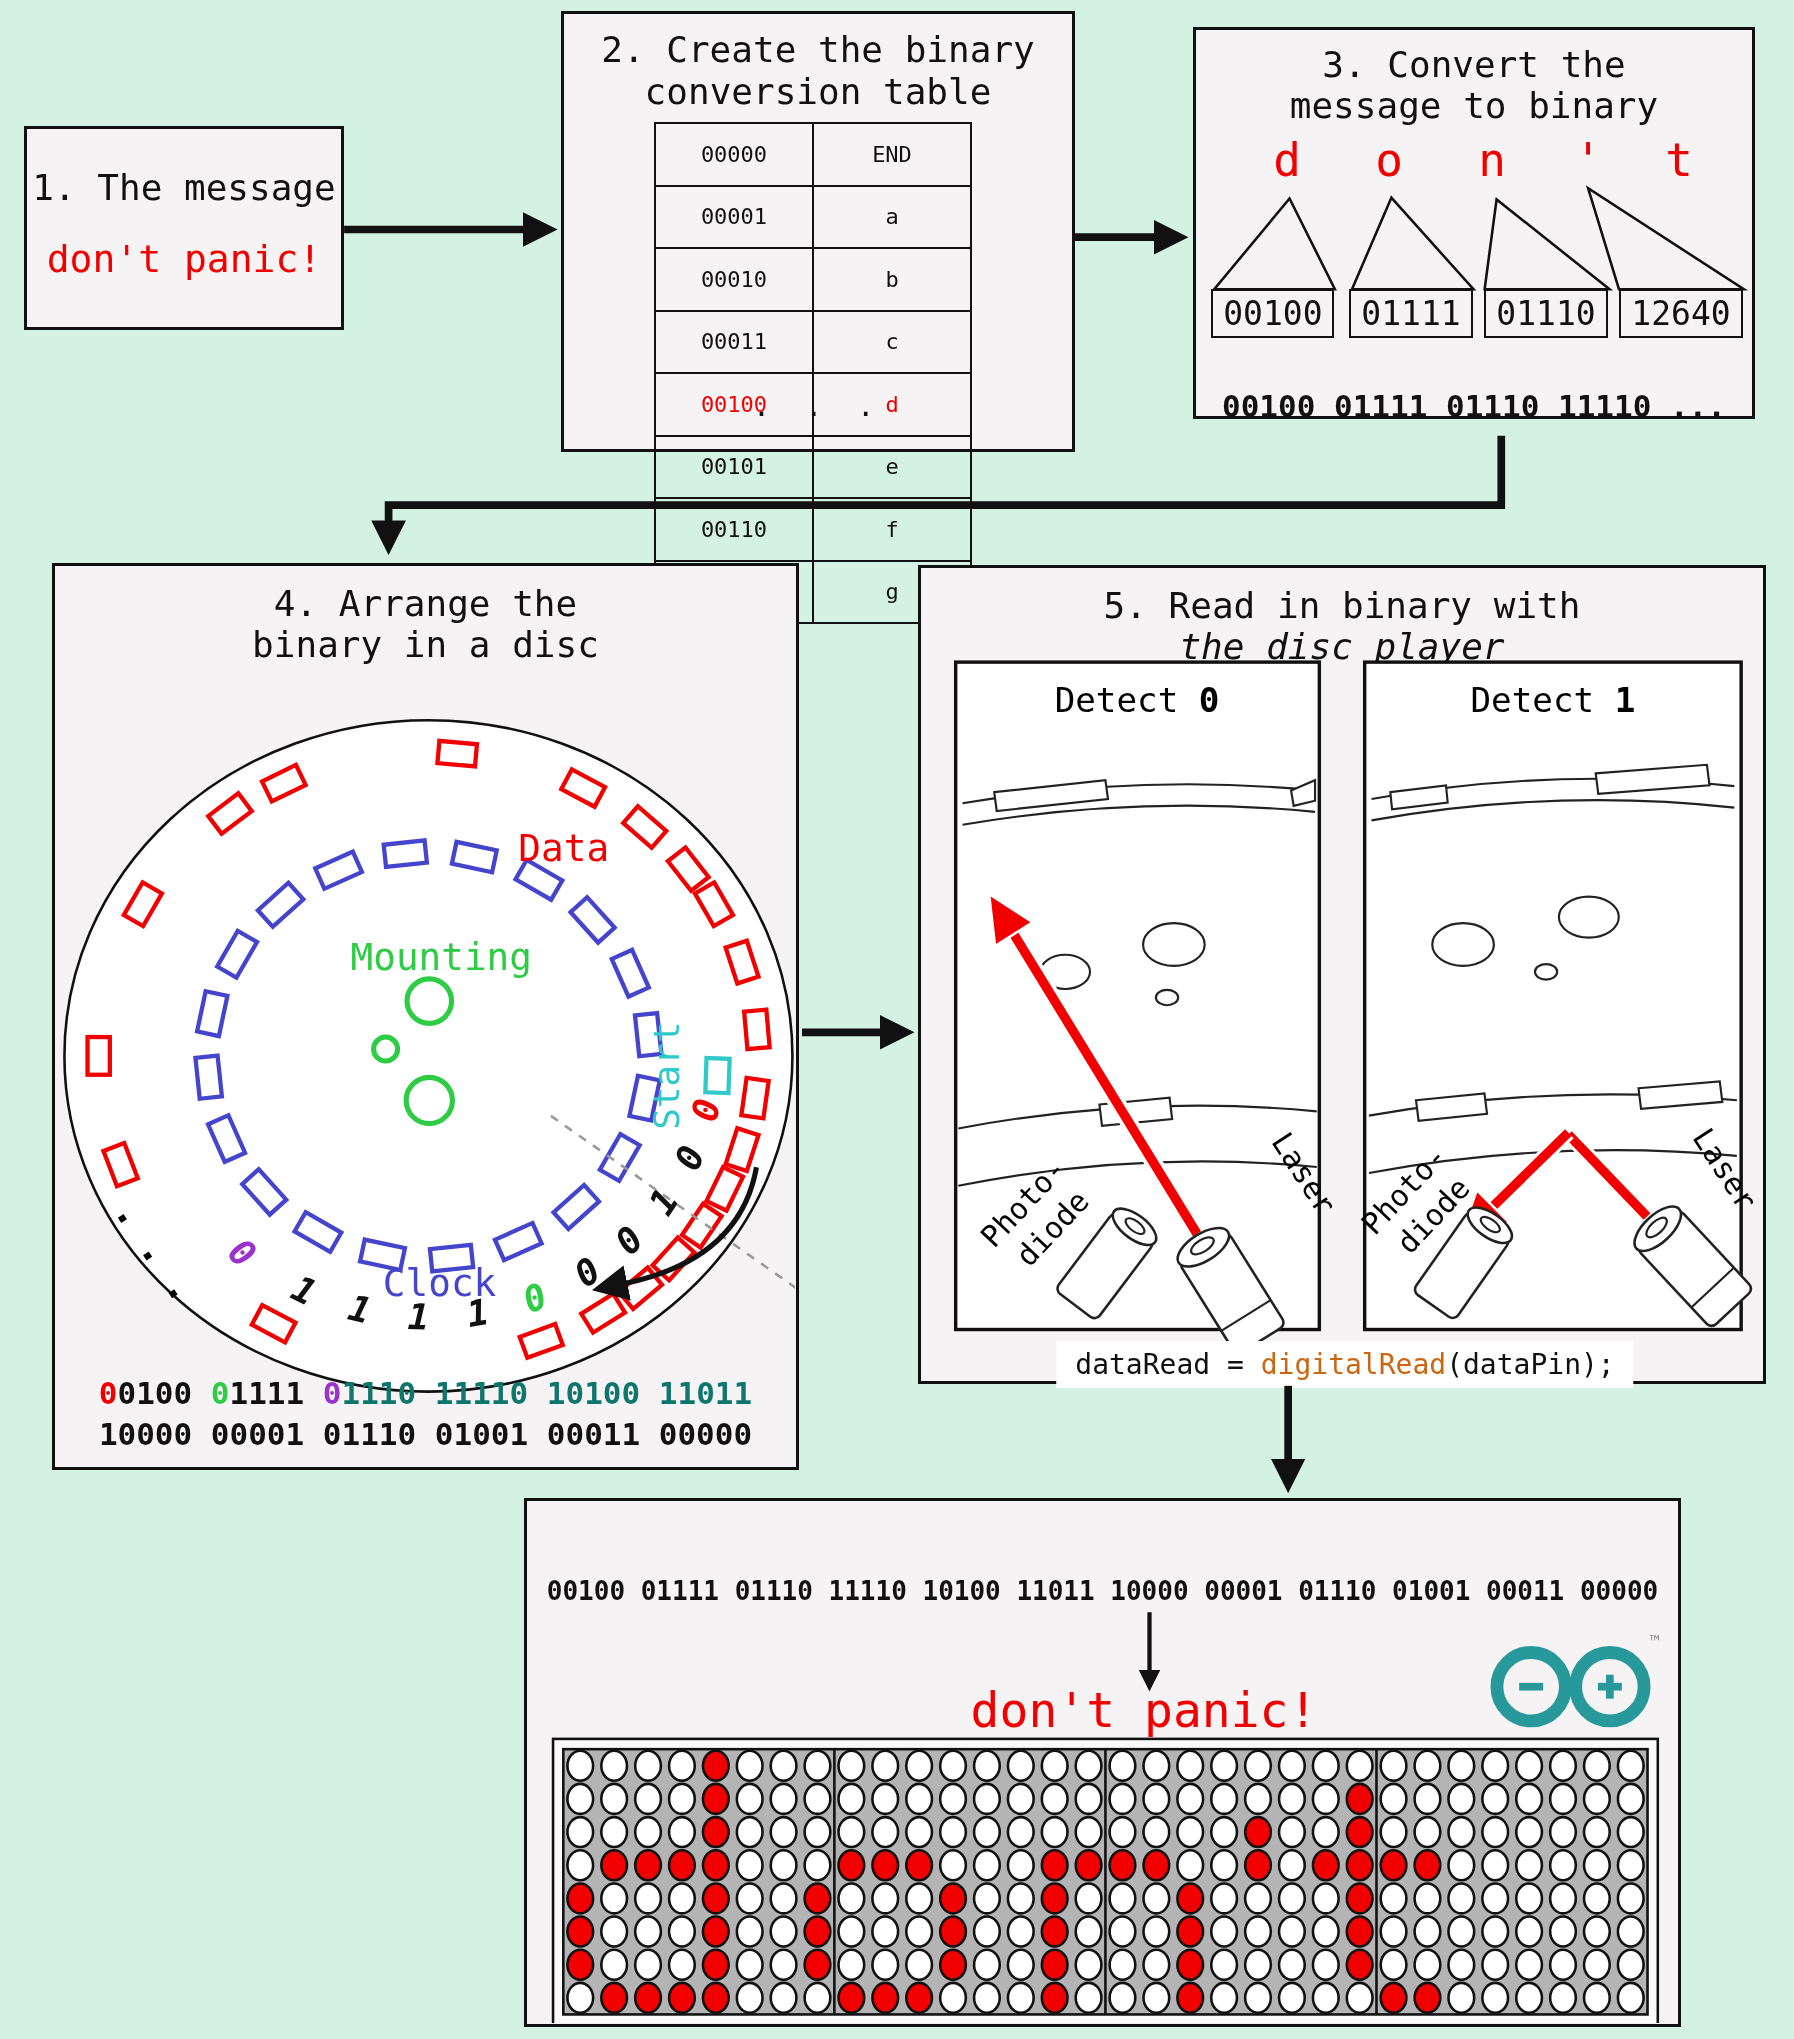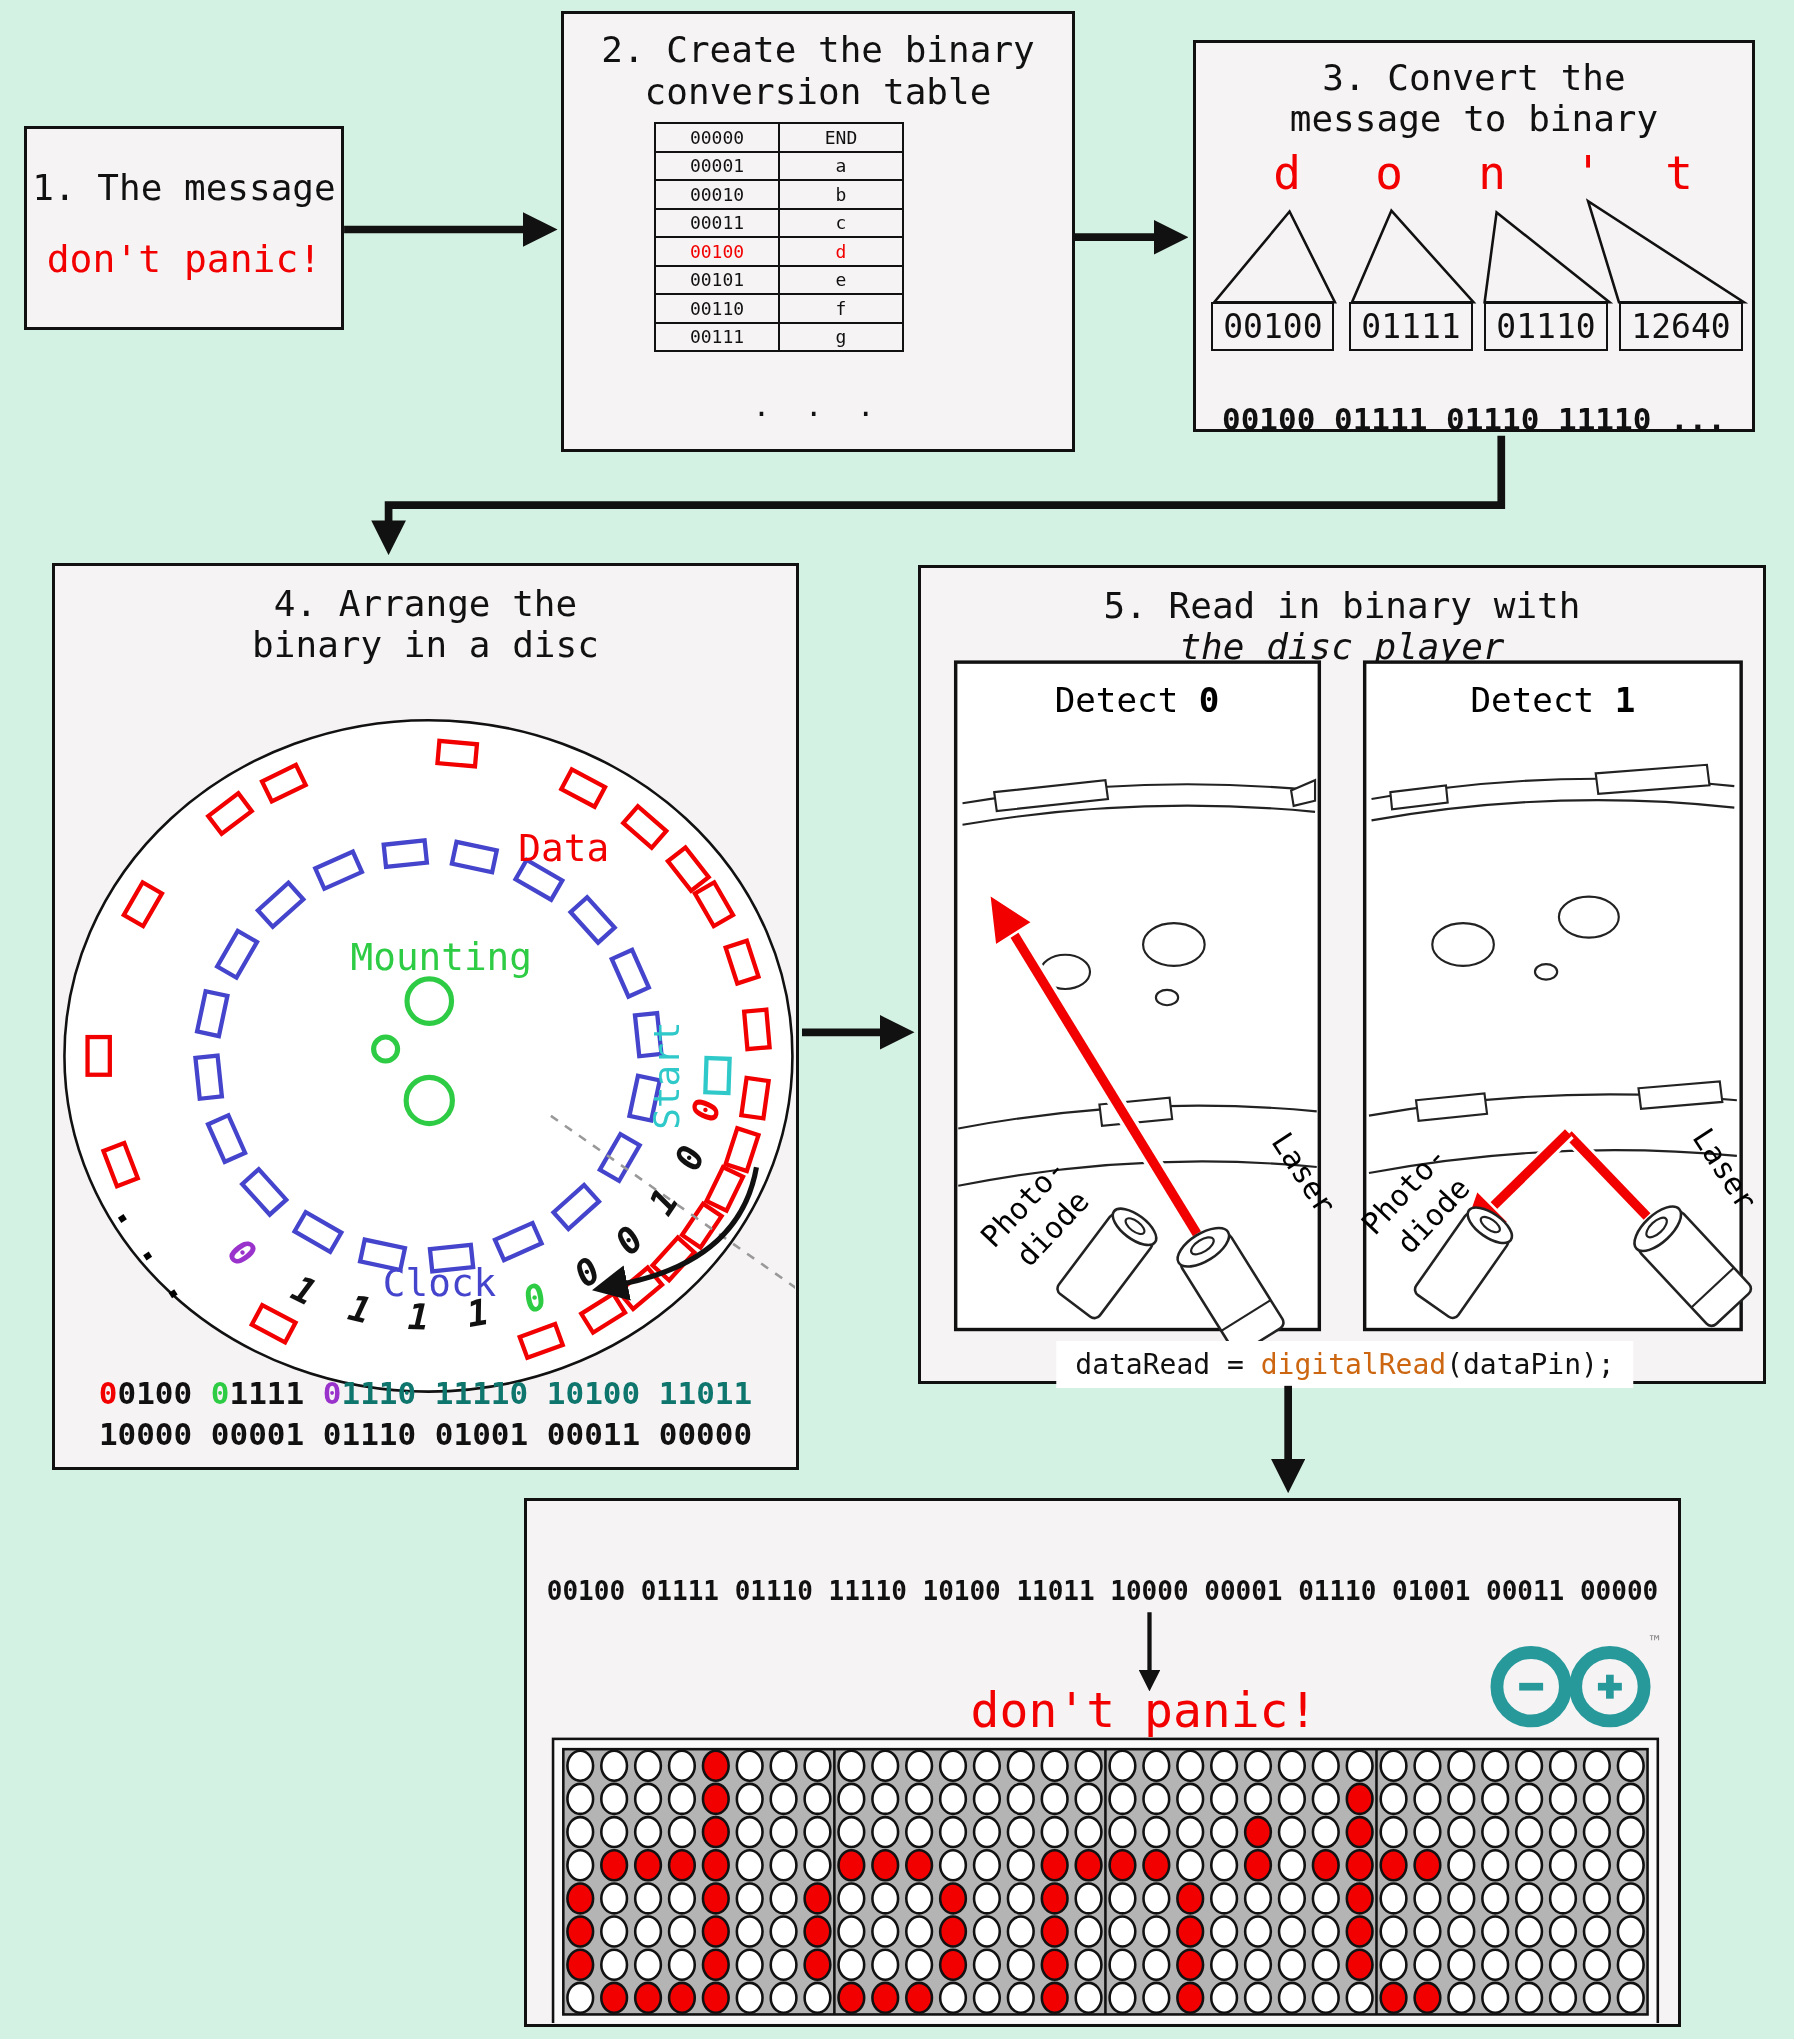--- a/index.html
+++ b/index.html
@@ -10,21 +10,21 @@
   }
   html,body{margin:0;padding:0;}
   body{background:var(--bg);font-family:var(--mono);color:var(--ink);}
   .stage{position:relative;width:1794px;height:2039px;background:var(--bg);overflow:hidden;}
   .panel{position:absolute;background:var(--panel);border:3.4px solid var(--ink);box-sizing:border-box;}
   .ptitle{position:absolute;left:0;right:0;text-align:center;font-size:36px;line-height:41px;white-space:pre;}
   
   #panel1 .msg{position:absolute;left:0;right:0;top:108px;text-align:center;font-size:38px;color:var(--red);}
   
   #ctable{position:absolute;left:90px;top:108px;border-collapse:collapse;}
-  #ctable td{border:2.6px solid var(--ink);width:122px;height:26.5px;text-align:center;font-size:18px;font-family:var(--mono);padding:0;margin-left:48px;}
+  #ctable td{border:2.6px solid var(--ink);width:122px;height:26.5px;text-align:center;font-size:22px;font-family:var(--mono);padding:17px;margin-left:48px;}
   #ctable td.hl{color:var(--red);}
   #panel2 .ellip{position:absolute;left:0;right:0;top:375px;text-align:center;font-size:29px;letter-spacing:8.6px;}
   
   .letterrow span{position:absolute;font-size:46px;color:var(--red);transform:translateX(-50%);}
   .codebox{position:absolute;top:259px;height:45px;border:2.6px solid var(--ink);background:var(--panel);
            font-size:33px;line-height:45px;text-align:center;}
   #panel3 .result{position:absolute;left:0;right:0;top:358px;text-align:center;font-size:31px;font-weight:bold;}
   
   .fillsvg{position:absolute;left:0;top:0;}
   .binline{position:absolute;left:0;right:0;text-align:center;font-size:31px;font-weight:bold;white-space:pre;}
@@ -83,21 +83,21 @@
           </tr>
           <tr>
             <td>00111</td>
             <td>g</td>
           </tr>
         </tbody>
       </table>
     <div class="ellip">. . .</div>
   </div>
 
-  <div class="panel" id="panel3" style="left:1193px;top:40px;width:562px;height:392px;padding-left:28px;">
+  <div class="panel" id="panel3" style="left:1193px;top:27px;width:562px;height:392px;padding-left:28px;">
     <div class="ptitle" style="top:13.7px;">3. Convert the</div>
     <div class="ptitle" style="top:55px;">message to binary</div>
     <div class="letterrow">
       <span style="left:91px;top:103px;">d</span>
       <span style="left:193px;top:103px;">o</span>
       <span style="left:296px;top:103px;">n</span>
       <span style="left:392px;top:103px;">'</span>
       <span style="left:483px;top:103px;">t</span>
     </div>
     <svg class="fillsvg" width="555" height="385" viewBox="0 0 648 450">

